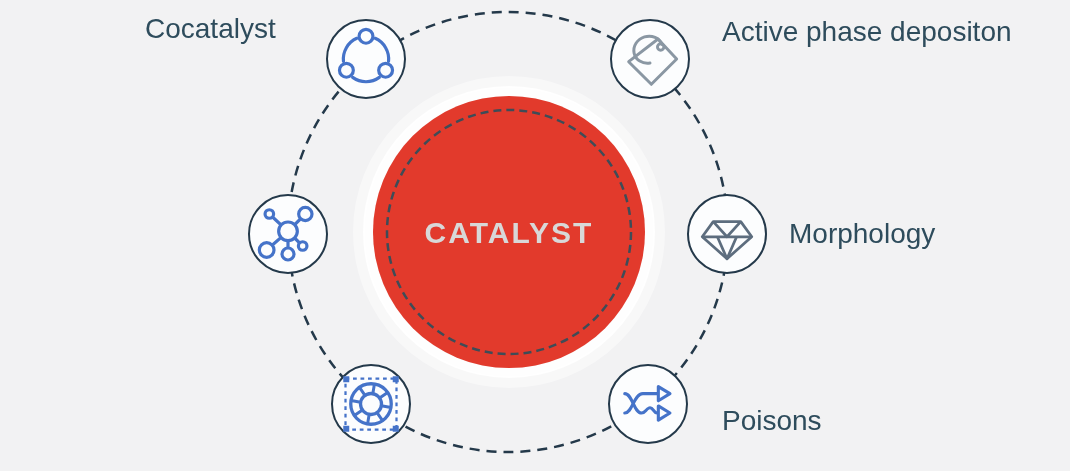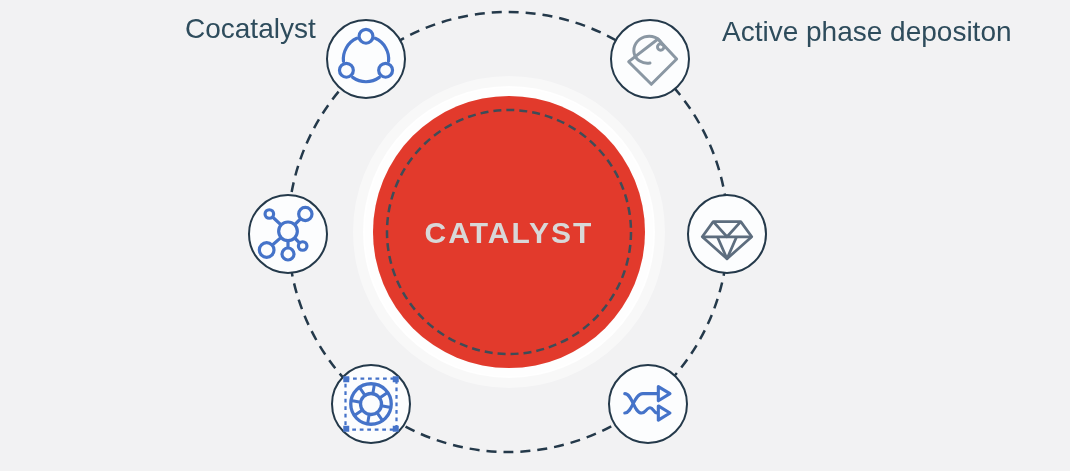--- a/index.html
+++ b/index.html
@@ -49,21 +49,21 @@
     line-height:34px;
     color:#2e4c5c;
   }
   .n-cocatalyst   {left:326px; top:19px;}
   .n-activephase  {left:610px; top:19px;}
   .n-composition  {left:248px; top:194px;}
   .n-morphology   {left:687px; top:194px;}
   .n-fragmentation{left:331px; top:364px;}
   .n-poisons      {left:608px; top:364px;}
 
-  .l-cocatalyst   {left:145px; top:12px;margin-left:40px;}
+  .l-cocatalyst   {left:145px; top:12px;}
   .l-activephase  {left:722px; top:15px;}
   .l-composition  {left:46px;  top:217px;}
   .l-morphology   {left:789px; top:217px;}
   .l-fragmentation{left:84px;  top:409px;}
   .l-poisons      {left:722px; top:404px;}
 </style>
 </head>
 <body>
 
 <div class="stage">
@@ -151,14 +151,16 @@
         <path d="M6,31 C12,31 13,16 20,16 L31,16"></path>
         <path d="M6,16 C12,16 13,31 19,31 C22,31 22,28 25,27 C28,26 28,31 31,31"></path>
         <path d="M32,10.5 L41,16 L32,21.5 Z"></path>
         <path d="M32,25.5 L41,31 L32,36.5 Z"></path>
       </g>
     </svg>
   </div>
 
   <div class="label l-cocatalyst">Cocatalyst</div>
   <div class="label l-activephase">Active phase depositon</div>
+  <div class="label l-morphology">Morphology</div>
+  <div class="label l-poisons">Poisons</div>
 
 </div>
 
 </body></html>

